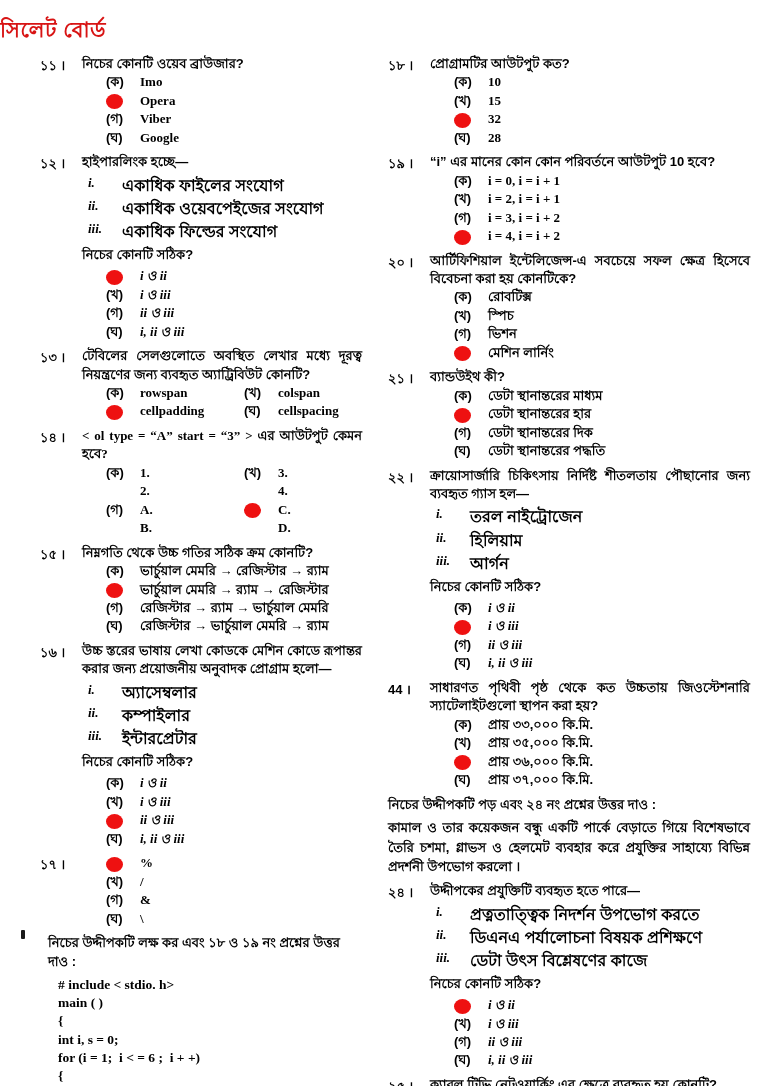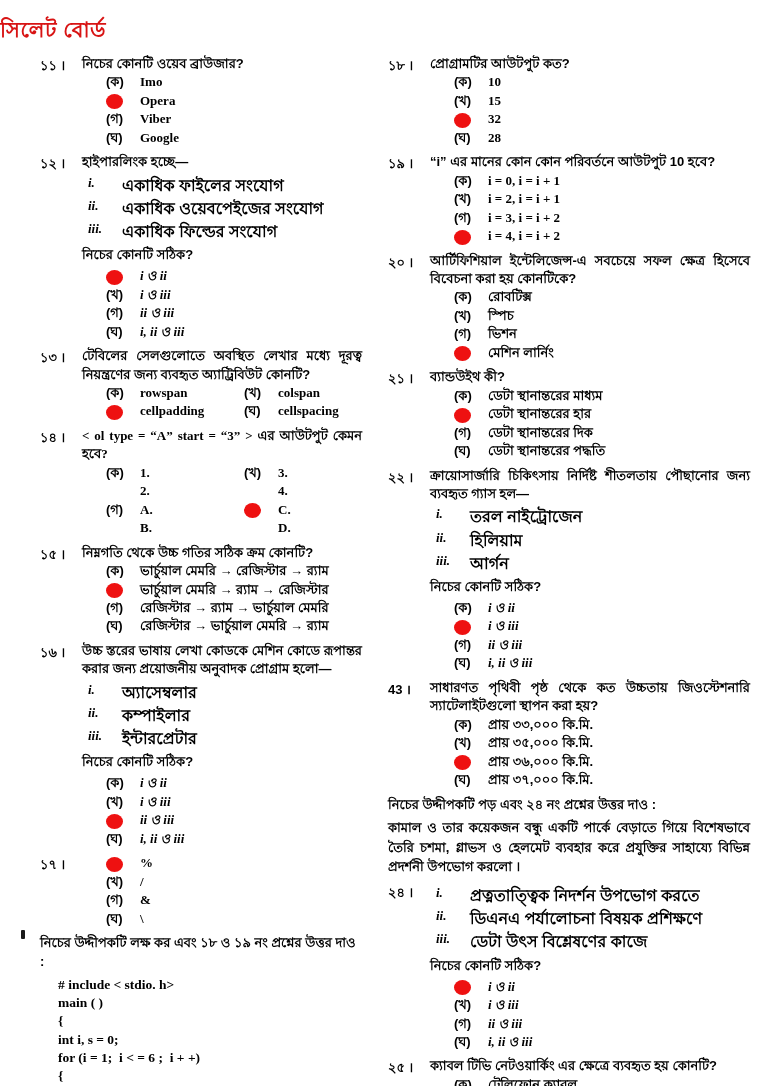--- a/index.html
+++ b/index.html
@@ -180,21 +180,21 @@
     text-align: justify;
     margin: 4px 0 6px 0;
   }
   .stem-note {
     font-weight: bold;
     font-size: 13px;
     font-family: "Liberation Sans", "DejaVu Sans", sans-serif;
     line-height: 1.45;
     margin: 6px 0 4px 0;
   }
-  .stem-note.left-indent { margin-left: 0; }
+  .stem-note.left-indent { margin-left: 8px; }
 
   .scan-mark {
     position: absolute;
     left: 21px;
     top: 930px;
     width: 4px;
     height: 9px;
     background: #1a1a1a;
     border-radius: 1px;
   }
@@ -587,21 +587,21 @@
             </div>
             <div class="opt-row">
               <div class="opt-key">(ঘ)</div>
               <div class="opt-val italic">i, ii ও iii</div>
             </div>
           </div>
         </div>
       </div>
 
       <div class="q">
-        <div class="q-num">43 ।</div>
+        <div class="q-num">44 ।</div>
         <div class="q-body">
           <div class="q-text">সাধারণত পৃথিবী পৃষ্ঠ থেকে কত উচ্চতায় জিওস্টেশনারি স্যাটেলাইটগুলো স্থাপন করা হয়?</div>
           <div class="opts">
             <div class="opt-row">
               <div class="opt-key">(ক)</div>
               <div class="opt-val bn">প্রায় ৩৩,০০০ কি.মি.</div>
             </div>
             <div class="opt-row">
               <div class="opt-key">(খ)</div>
               <div class="opt-val bn">প্রায় ৩৫,০০০ কি.মি.</div>
@@ -617,20 +617,21 @@
           </div>
         </div>
       </div>
 
       <div class="stem-note">নিচের উদ্দীপকটি পড় এবং ২৪ নং প্রশ্নের উত্তর দাও :</div>
       <div class="passage">কামাল ও তার কয়েকজন বন্ধু একটি পার্কে বেড়াতে গিয়ে বিশেষভাবে তৈরি চশমা, গ্লাভস ও হেলমেট ব্যবহার করে প্রযুক্তির সাহায্যে বিভিন্ন প্রদর্শনী উপভোগ করলো ।</div>
 
       <div class="q">
         <div class="q-num">২৪ ।</div>
         <div class="q-body">
+          <div class="q-text">উদ্দীপকের প্রযুক্তিটি ব্যবহৃত হতে পারে—</div>
           <div class="romans">
             <div class="roman-row">
               <div class="roman-label">i.</div>
               <div class="roman-text">প্রত্নতাত্ত্বিক নিদর্শন উপভোগ করতে</div>
             </div>
             <div class="roman-row">
               <div class="roman-label">ii.</div>
               <div class="roman-text">ডিএনএ পর্যালোচনা বিষয়ক প্রশিক্ষণে</div>
             </div>
             <div class="roman-row">

